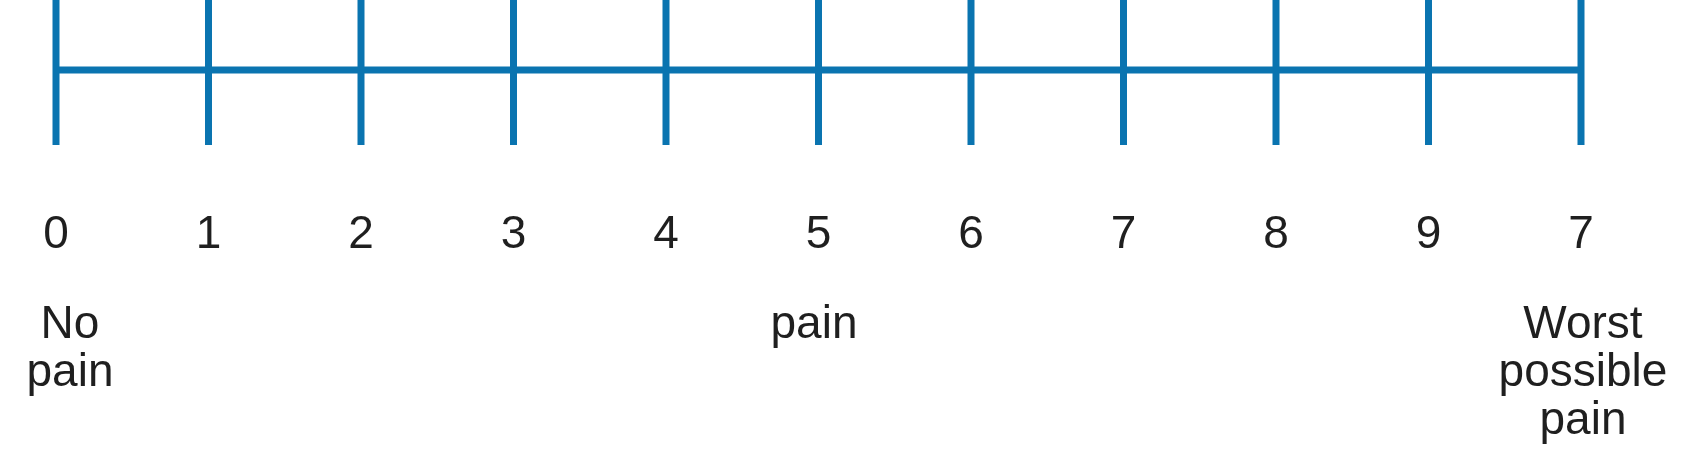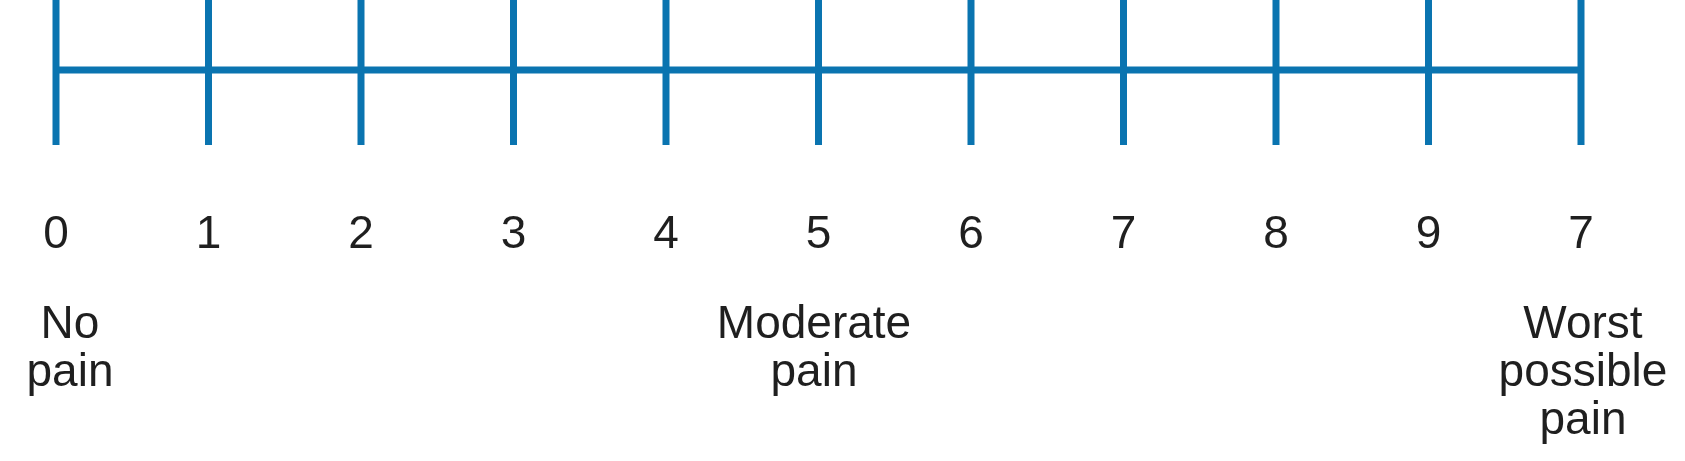--- a/index.html
+++ b/index.html
@@ -42,21 +42,20 @@
 <div class="num" style="left:1276px">8</div>
 <div class="num" style="left:1428.5px">9</div>
 <div class="num" style="left:1581px">7</div>
 
 <div class="desc" style="left:70px">
   <div>No</div>
   <div>pain</div>
 </div>
 
 <div class="desc" style="left:814px">
-  <div>Moderate</div>
   <div>pain</div>
 </div>
 
 <div class="desc" style="left:1583px">
   <div>Worst</div>
   <div>possible</div>
   <div>pain</div>
 </div>
 
 </body></html>

